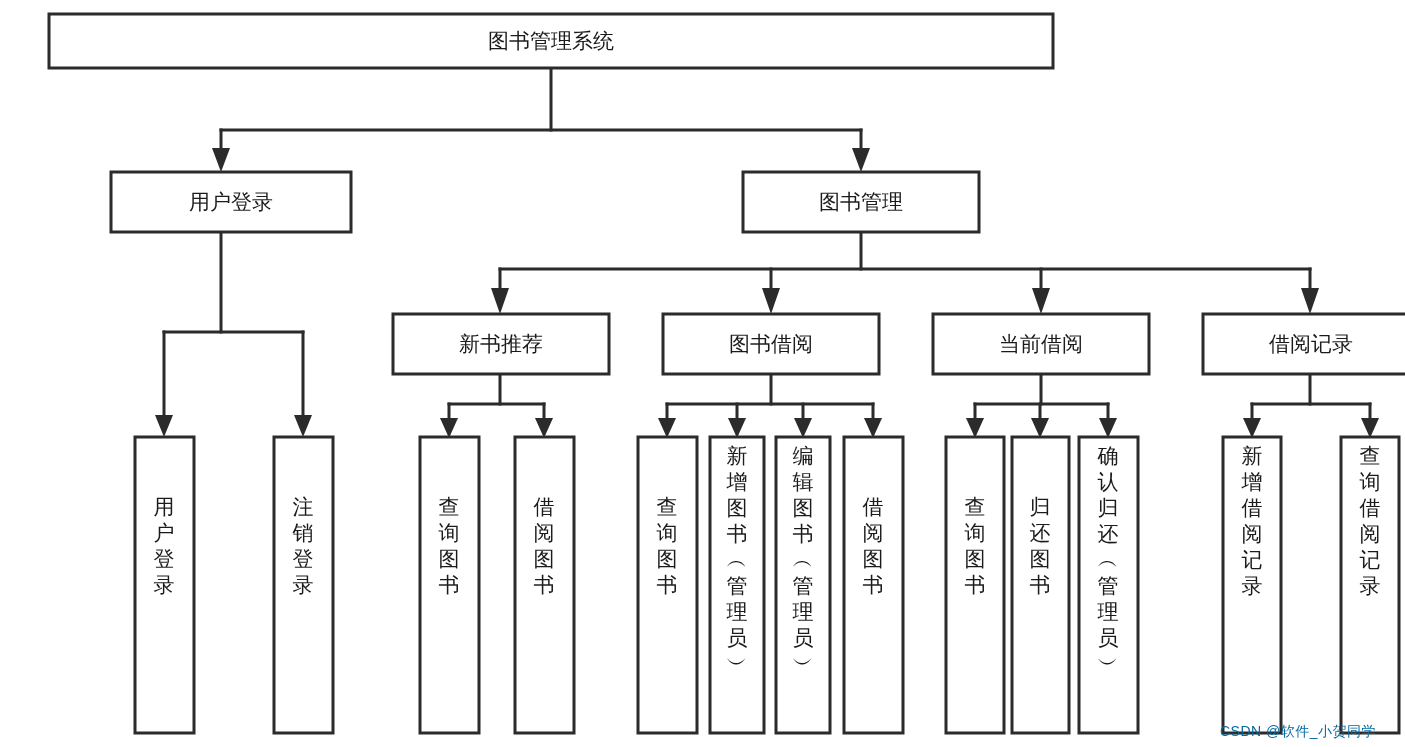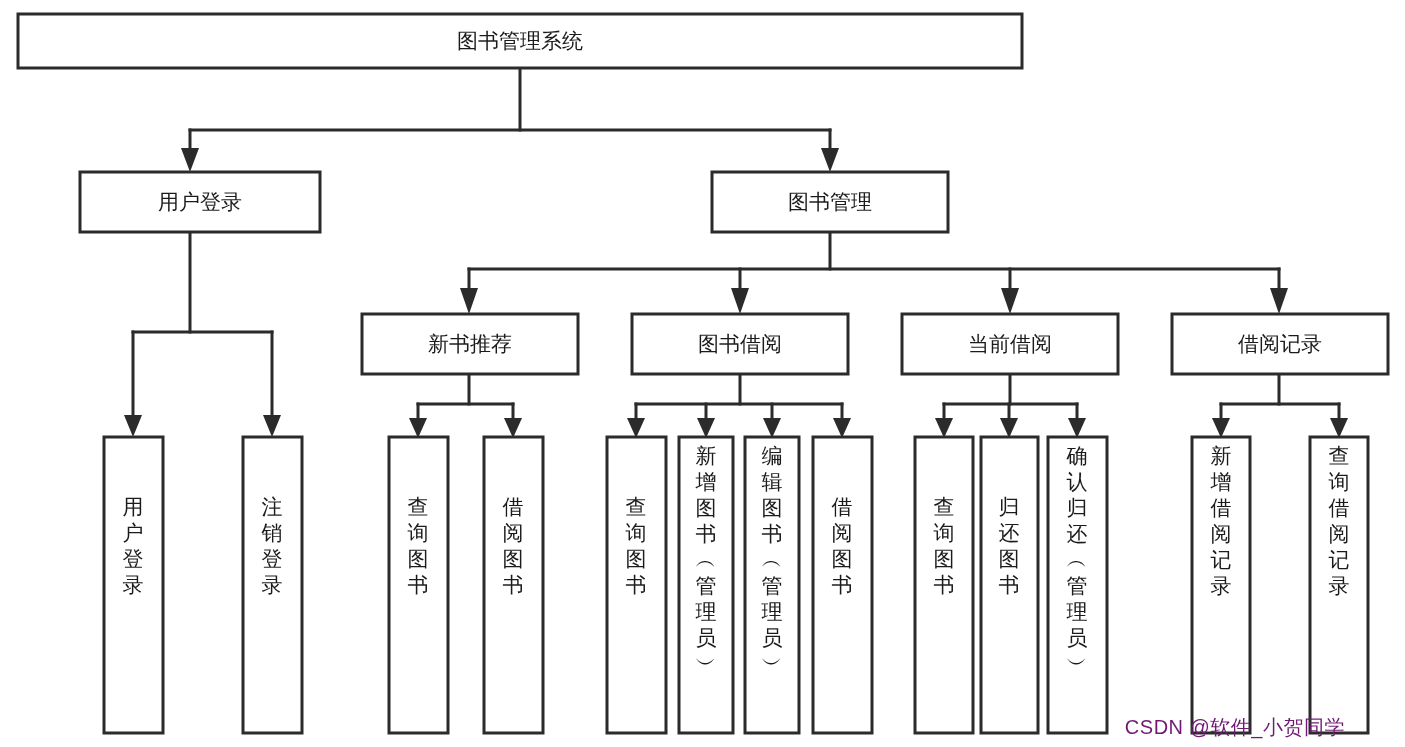--- a/index.html
+++ b/index.html
@@ -11,20 +11,21 @@
     width: 1405px;
     height: 747px;
     font-family: "Liberation Sans", "DejaVu Sans", sans-serif;
     overflow: hidden;
     position: relative;
   }
   #diagram-root {
     position: relative;
     width: 1355px;
     height: 747px;
+    margin-left: 31px;
   }
   svg#flow {
     position: absolute;
     left: 0;
     top: 0;
     width: 1405px;
     height: 747px;
   }
   .node-box {
     fill: #ffffff;
@@ -52,22 +53,22 @@
     font-family: "Liberation Sans", "DejaVu Sans", sans-serif;
     font-size: 21px;
     fill: #1b1b1b;
     text-anchor: middle;
   }
   .watermark {
     position: absolute;
     right: 10px;
     bottom: 6px;
     font-family: "Liberation Sans", "DejaVu Sans", sans-serif;
-    font-size: 20px;
-    color: #701a75;
+    font-size: 14px;
+    color: #0369a1;
     white-space: nowrap;
     letter-spacing: 0.5px;
   }
 </style>
 </head>
 <body>
 
 <div id="diagram-root">
 
   <svg id="flow" viewBox="0 0 1405 747">

